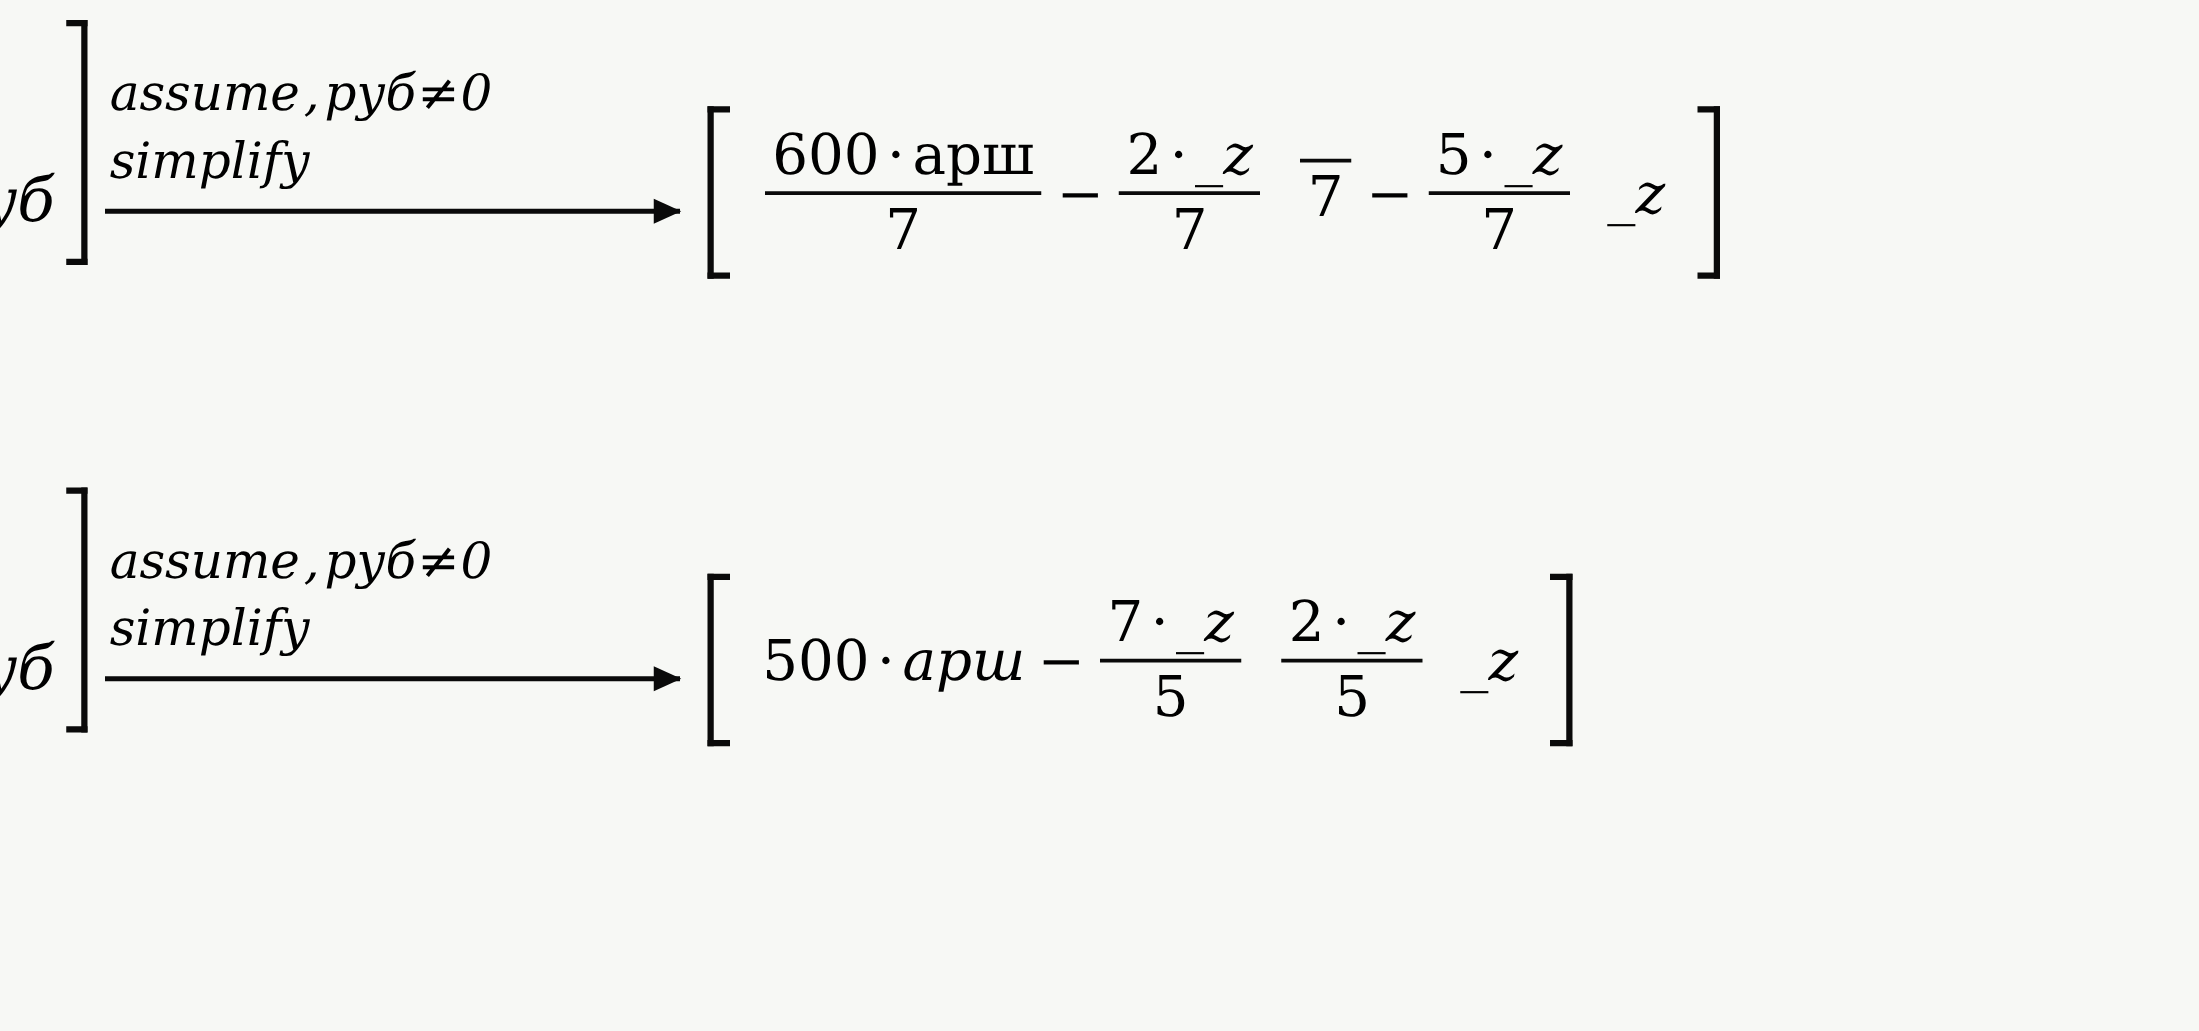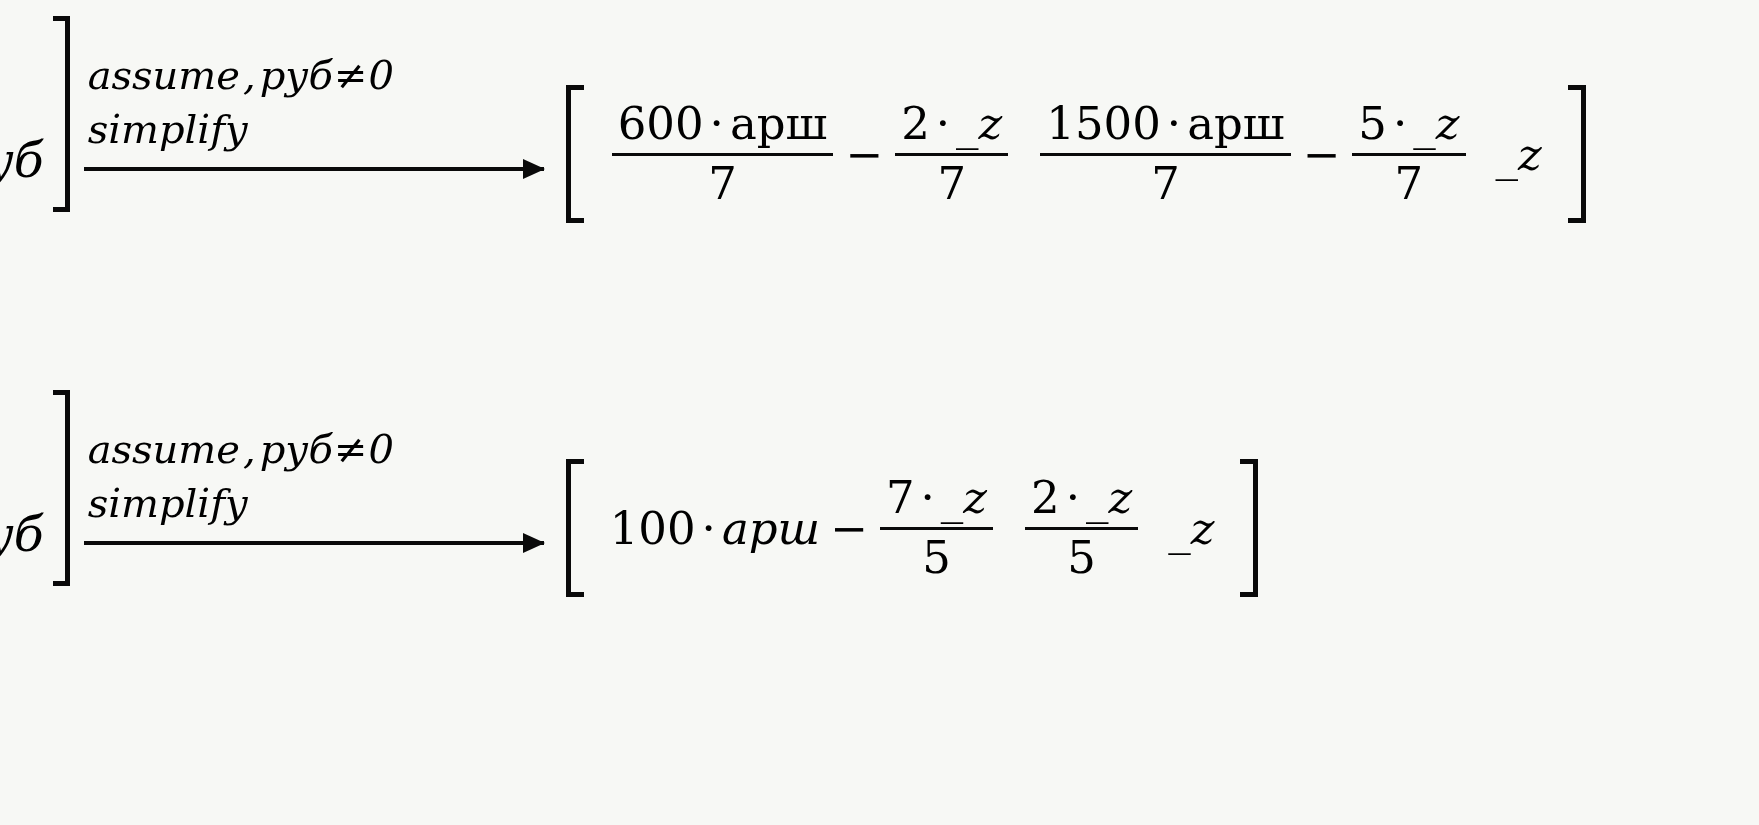--- a/index.html
+++ b/index.html
@@ -255,21 +255,20 @@
           <span class="op">−</span>
           <span class="frac">
             <span class="numer"><span class="num">2</span><span class="dot">·</span><span class="var-z">_z</span></span>
             <span class="bar"></span>
             <span class="denom">7</span>
           </span>
         </div>
 
         <div class="mcell">
           <span class="frac">
-            <span class="numer"><span class="num">1500</span><span class="dot">·</span><span class="cyr">арш</span></span>
             <span class="bar"></span>
             <span class="denom">7</span>
           </span>
           <span class="op">−</span>
           <span class="frac">
             <span class="numer"><span class="num">5</span><span class="dot">·</span><span class="var-z">_z</span></span>
             <span class="bar"></span>
             <span class="denom">7</span>
           </span>
         </div>
@@ -318,21 +317,21 @@
     <div class="matrix">
       <span class="mbracket left">
         <span class="stem"></span>
         <span class="serif top"></span>
         <span class="serif bottom"></span>
       </span>
 
       <div class="mrow">
 
         <div class="mcell">
-          <span class="term"><span class="num">100</span><span class="dot">·</span><span class="cyr">арш</span></span>
+          <span class="term"><span class="num">500</span><span class="dot">·</span><span class="cyr">арш</span></span>
           <span class="op">−</span>
           <span class="frac">
             <span class="numer"><span class="num">7</span><span class="dot">·</span><span class="var-z">_z</span></span>
             <span class="bar"></span>
             <span class="denom">5</span>
           </span>
         </div>
 
         <div class="mcell">
           <span class="frac">

